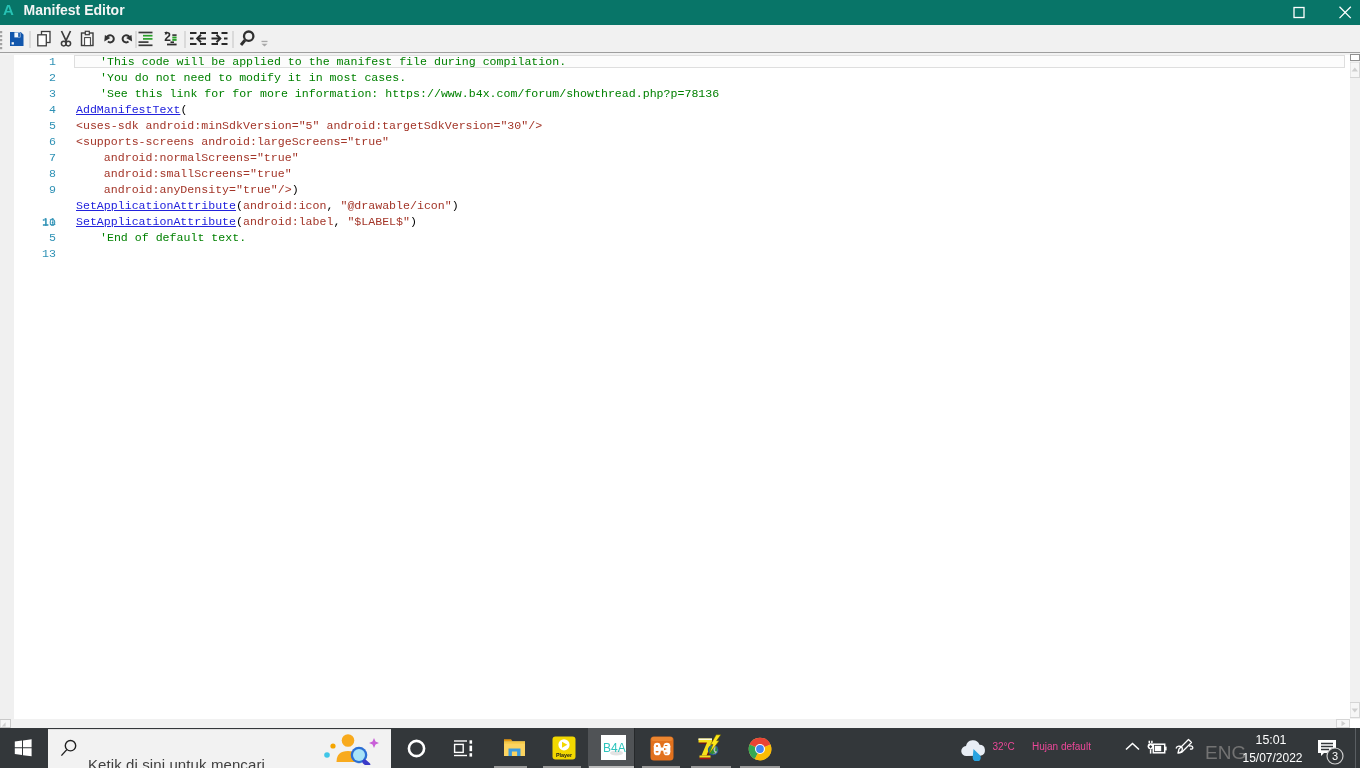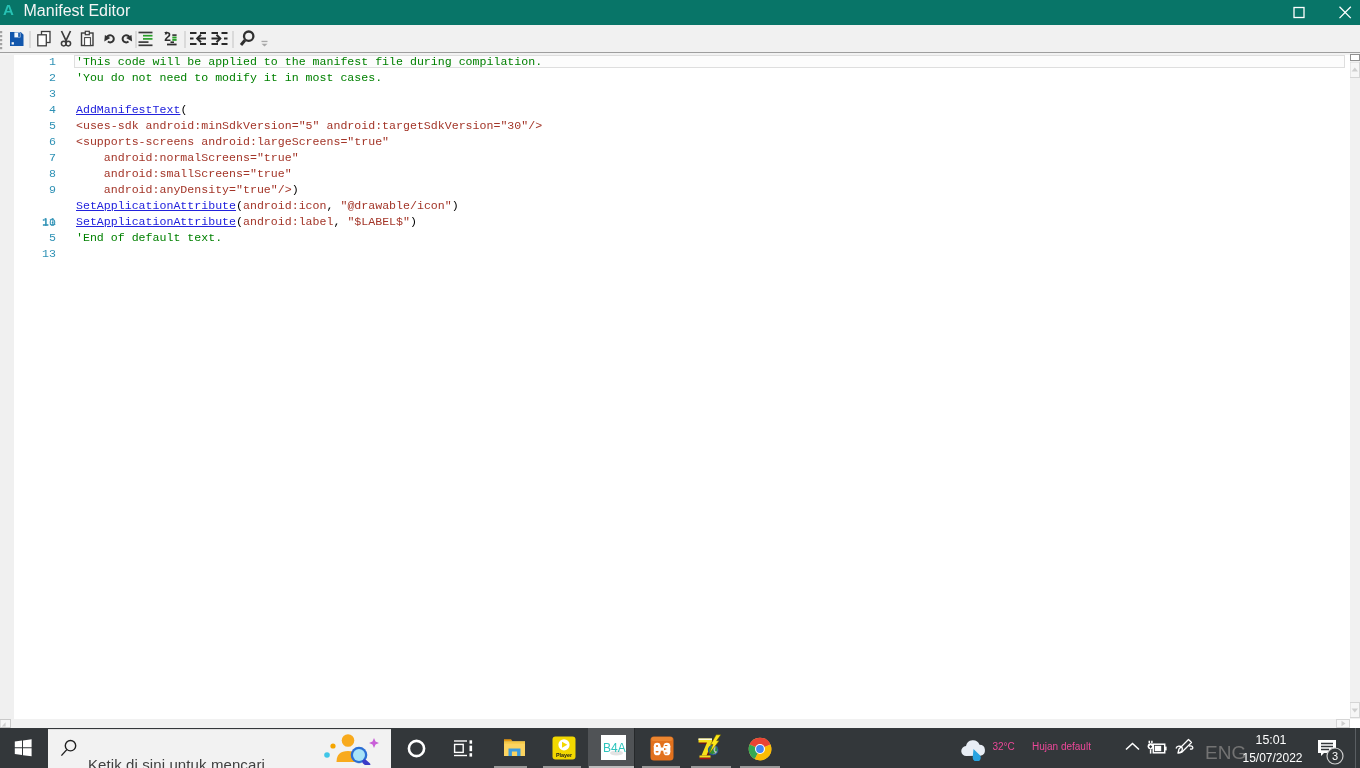--- a/index.html
+++ b/index.html
@@ -3,31 +3,31 @@
 <meta charset="utf-8">
 <style>
 * { margin:0; padding:0; box-sizing:border-box; }
 html,body { width:1360px; height:768px; overflow:hidden; font-family:"Liberation Sans", sans-serif; }
 #root { position:relative; width:1360px; height:768px; background:#fff; }
 .abs { position:absolute; }
 
 
 #titlebar { left:0; top:0; width:1360px; height:25px; background:#087568; }
 #titleA { left:3px; top:0.5px; font-size:15px; font-weight:bold; color:#27c2b4; }
-#titleTxt { left:23.5px; top:2px; font-size:16px; color:#f5f5f5; }
+#titleTxt { left:23.5px; top:2px; font-size:14px; color:#f5f5f5;font-weight:bold; }
 
 
 #toolbar { left:0; top:25px; width:1360px; height:28px; background:#f1f1f1; border-bottom:1px solid #9e9e9e; }
 
 
 #editor { left:0; top:53px; width:1360px; height:675px; background:#ffffff; }
 #leftmargin { left:0; top:53px; width:14px; height:666px; background:#f0f0f0; }
 .lnum { position:absolute; left:20px; width:36px; text-align:right; font-family:"Liberation Mono", monospace; font-size:11.6px; line-height:13px; color:#2e91b5; white-space:pre; }
 .cline { position:absolute; left:76px; font-family:"Liberation Mono", monospace; font-size:11.6px; line-height:13px; color:#000; white-space:pre; }
-.cmt { color:#008000; }
+.cmt { color:#008000;padding-left:24px; }
 .kw { color:#2222dd;text-decoration:underline; }
 .str { color:#a33528; }
 #hiline { left:74px; top:54.8px; width:1271px; height:13.4px; background:#fcfcfc; border:1px solid #dedede; }
 
 
 #vsb { left:1350px; top:53px; width:10px; height:666px; background:#f1f1f1; }
 #vsplit { left:1350px; top:54px; width:10px; height:7px; background:#ffffff; border:1px solid #909090; }
 #hsb { left:0; top:719px; width:1350px; height:9px; background:#f1f1f1; }
 
 
@@ -157,20 +157,21 @@
   <div class="abs lnum" style="top:151.4px">7</div>
   <div class="abs lnum" style="top:167.4px">8</div>
   <div class="abs lnum" style="top:183.4px">9</div>
   <div class="abs lnum" style="top:216px">10</div>
   <div class="abs lnum" style="top:215.4px">11</div>
   <div class="abs lnum" style="top:231.4px">5</div>
   <div class="abs lnum" style="top:247.4px">13</div>
 
   <div class="abs cline cmt" style="top:55.4px">'This code will be applied to the manifest file during compilation.</div>
   <div class="abs cline cmt" style="top:71.4px">'You do not need to modify it in most cases.</div>
+  <div class="abs cline cmt" style="top:87.4px">'See this link for for more information: https://www.b4x.com/forum/showthread.php?p=78136</div>
   <div class="abs cline" style="top:103.4px"><span class="kw">AddManifestText</span>(</div>
   <div class="abs cline str" style="top:119.4px">&lt;uses-sdk android:minSdkVersion="5" android:targetSdkVersion="30"/&gt;</div>
   <div class="abs cline str" style="top:135.4px">&lt;supports-screens android:largeScreens="true"</div>
   <div class="abs cline str" style="top:151.4px">    android:normalScreens="true"</div>
   <div class="abs cline str" style="top:167.4px">    android:smallScreens="true"</div>
   <div class="abs cline str" style="top:183.4px">    android:anyDensity="true"/&gt;<span style="color:#000">)</span></div>
   <div class="abs cline" style="top:199.4px"><span class="kw">SetApplicationAttribute</span>(<span class="str">android:icon</span>, <span class="str">"@drawable/icon"</span>)</div>
   <div class="abs cline" style="top:215.4px"><span class="kw">SetApplicationAttribute</span>(<span class="str">android:label</span>, <span class="str">"$LABEL$"</span>)</div>
   <div class="abs cline cmt" style="top:231.4px">'End of default text.</div>
 

